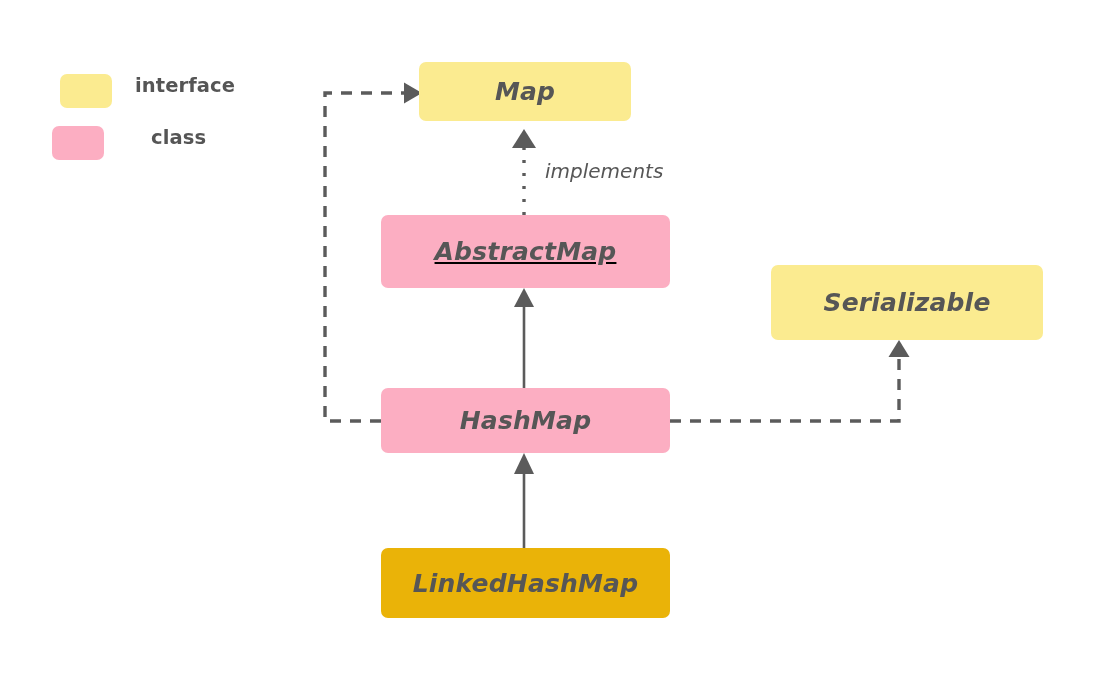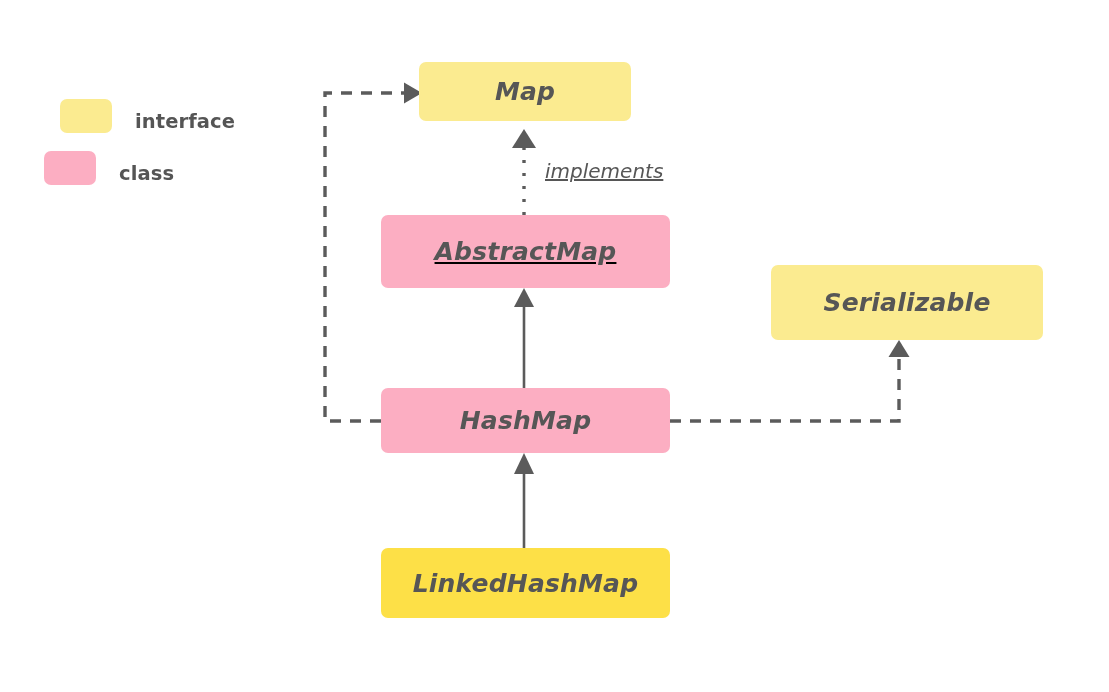--- a/index.html
+++ b/index.html
@@ -24,22 +24,21 @@
     top: 0;
     width: 1109px;
     height: 692px;
     pointer-events: none;
   }
 
   
   .legend-row {
     position: absolute;
     display: flex;
-    align-items: flex-end;
-    margin-top: 25px;
+    align-items: flex-start;
   }
   .legend-swatch {
     width: 52px;
     height: 34px;
     border-radius: 7px;
     flex: 0 0 auto;
   }
   .legend-label {
     margin-left: 23px;
     font-size: 19.5px;
@@ -112,40 +111,40 @@
       <path d="M 524 548 L 524 472" fill="none" stroke="#5b5b5b" stroke-width="2.6" stroke-linecap="butt"></path>
       <polygon points="514,474 524,453 534,474" fill="#5b5b5b"></polygon>
     </g>
   </svg>
 
   <div class="legend-row" style="left:60px; top:74px;">
     <span class="legend-swatch" style="background:#fbeb90;"></span>
     <span class="legend-label">interface</span>
   </div>
 
-  <div class="legend-row" style="left:44px; top:126px;">
+  <div class="legend-row" style="left:52px; top:126px;gap:24px;">
     <span class="legend-swatch" style="background:#fcaec2;"></span>
     <span class="legend-label">class</span>
   </div>
 
   <div class="node" style="left:419px; top:62px; width:212px; height:59px; background:#fbeb90;">
     <span class="node-label">Map</span>
   </div>
 
   <div class="node" style="left:381px; top:215px; width:289px; height:73px; background:#fcaec2;text-decoration:underline;">
     <span class="node-label">AbstractMap</span>
   </div>
 
   <div class="node" style="left:763px; top:265px; width:272px; height:75px; background:#fbeb90;margin-left:8px;">
     <span class="node-label">Serializable</span>
   </div>
 
   <div class="node" style="left:381px; top:388px; width:289px; height:65px; background:#fcaec2;">
     <span class="node-label">HashMap</span>
   </div>
 
-  <div class="node" style="left:381px; top:548px; width:289px; height:70px; background:#fde047;">
+  <div class="node" style="left:381px; top:548px; width:289px; height:70px; background:#eab308;">
     <span class="node-label">LinkedHashMap</span>
   </div>
 
-  <div class="edge-label" style="left:545px; top:159px;text-decoration:underline;">implements</div>
+  <div class="edge-label" style="left:545px; top:159px;">implements</div>
 
 </div>
 
 </body></html>

